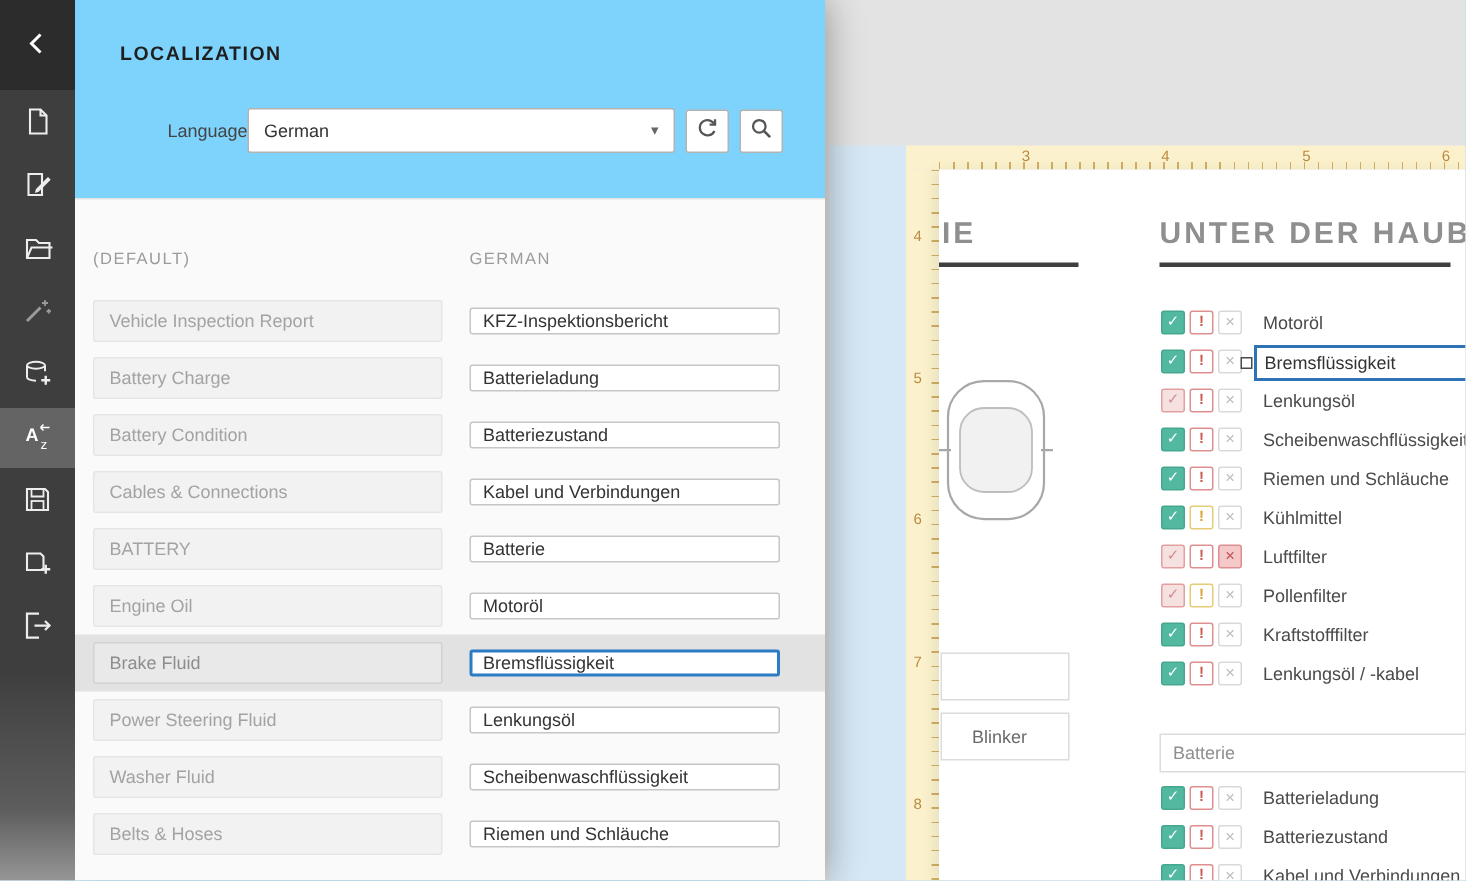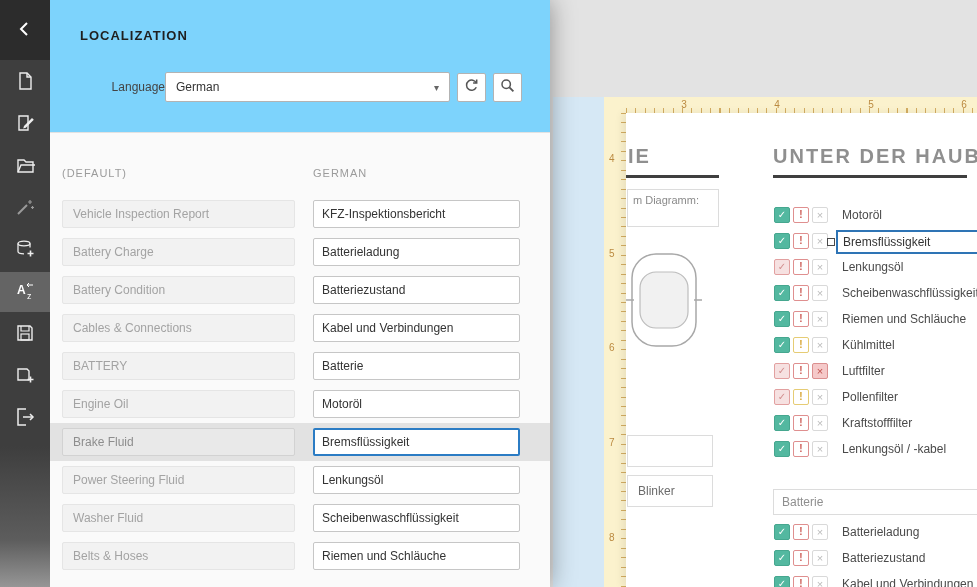--- a/index.html
+++ b/index.html
@@ -34,21 +34,21 @@
           border-top:1px solid #e2e2e2; padding-top:34px; overflow:hidden; }
   .list-headers { display:flex; padding:0 30px 0 12px; margin-bottom:16px;
                   font-size:11px; color:#9b9b9b; letter-spacing:1px; }
   .lh-src { width:251px; }
   .loc-row { display:flex; align-items:center; padding:5px 30px 5px 12px; }
   .loc-row.selected { background:#e2e2e2; }
   .key-box { width:233px; height:28px; background:#f2f2f2; border:1px solid #e5e5e5; border-radius:2px;
              color:#a3a3a3; font-size:12px; line-height:26px; padding:0 10px; margin-right:18px;
              white-space:nowrap; overflow:hidden; }
   .loc-row.selected .key-box { background:#e9e9e9; border-color:#d2d2d2; color:#8d8d8d; }
-  .val-input { width:207px; height:28px; border:1px solid #c6c6c6; border-radius:2px; background:#fff;
+  .val-input { width:207px; height:18px; border:1px solid #c6c6c6; border-radius:2px; background:#fff;
                font-size:12px; color:#333; padding:0 8px; font-family:inherit; outline:none; }
   .loc-row.selected .val-input { border:2px solid #2b7cc4; padding:0 7px; }
 
   
   .designer { position:absolute; left:550px; top:0; width:427px; height:587px; background:#e3e3e3; z-index:10; }
   .blue-band { position:absolute; left:3px; top:97px; width:51px; bottom:0; background:#d6e8f5; }
   .h-ruler { position:absolute; left:54px; top:97px; width:373px; height:16px; background:#fbf2cd; }
   .h-ruler::after { content:""; position:absolute; left:22px; right:0; bottom:0; height:5px;
       background:repeating-linear-gradient(90deg,#d3ad62 0 1px,transparent 1px 9.35px); }
   .hr-num { position:absolute; top:2px; transform:translateX(-50%); font-size:10px; color:#bb8a40; }
@@ -60,21 +60,21 @@
   .page { position:absolute; left:76px; top:113px; right:0; bottom:0; background:#fff; overflow:hidden;
           box-shadow:-4px 0 8px rgba(0,0,0,.07); }
   .pg-heading { position:absolute; top:32px; font-size:20px; font-weight:bold; letter-spacing:2px; color:#8f8f8f;
                 white-space:nowrap; }
   .underline { position:absolute; top:62px; height:3px; background:#3f3f3f; }
   .caption-box { position:absolute; left:1px; top:76px; width:92px; height:38px; border:1px solid #dcdcdc;
                  font-size:11px; color:#8a8a8a; padding:4px 5px; }
   .car { position:absolute; left:0; top:135px; }
   .empty-box { position:absolute; left:1px; top:322px; width:86px; height:32px; border:1px solid #dcdcdc; }
   .blinker-box { position:absolute; left:1px; top:362px; width:86px; height:32px; border:1px solid #dcdcdc;
-                 font-size:12px; color:#6b6b6b; line-height:30px; padding-left:10px; }
+                 font-size:12px; color:#6b6b6b; line-height:30px; padding-left:20px; }
 
   .rp-row { position:absolute; left:148px; height:18px; white-space:nowrap; }
   .sq { position:absolute; top:0; width:16px; height:16px; border:1px solid; border-radius:2px;
         font-size:10px; line-height:14px; text-align:center; display:inline-block; }
   .sq1 { left:0; } .sq2 { left:19px; } .sq3 { left:38px; }
   .sq-ok { background:#53b8a0; border-color:#46a78f; color:#fff; }
   .sq-ok::after { content:"✓"; }
   .sq-ok.dim { background:#f6e1e1; border-color:#e2a0a0; color:#d18d8d; }
   .sq-warn { background:#fff; border-color:#df8f8f; color:#cc5a54; font-weight:bold; }
   .sq-warn::after { content:"!"; }
@@ -275,21 +275,20 @@
       <span class="vr-num" style="top:329px">7</span>
       <span class="vr-num" style="top:424px">8</span>
     </div>
 
     <div class="page">
       <div class="pg-heading" style="left:2px">IE</div>
       <div class="underline" style="left:0;width:93px"></div>
       <div class="pg-heading" style="left:147px">UNTER DER HAUBE</div>
       <div class="underline" style="left:147px;width:194px"></div>
 
-      <div class="caption-box">m Diagramm:</div>
 
       <div class="car">
         <svg width="76" height="105" viewBox="0 0 76 105">
           <rect x="6" y="6" width="64" height="92" rx="24" fill="#fff" stroke="#a8a8a8" stroke-width="1.5"></rect>
           <rect x="14" y="24" width="48" height="56" rx="16" fill="#f1f1f1" stroke="#bdbdbd" stroke-width="1.2"></rect>
           <path d="M0 52h8M68 52h8" stroke="#a8a8a8" stroke-width="1.5"></path>
         </svg>
       </div>
 
       <div class="empty-box"></div>

